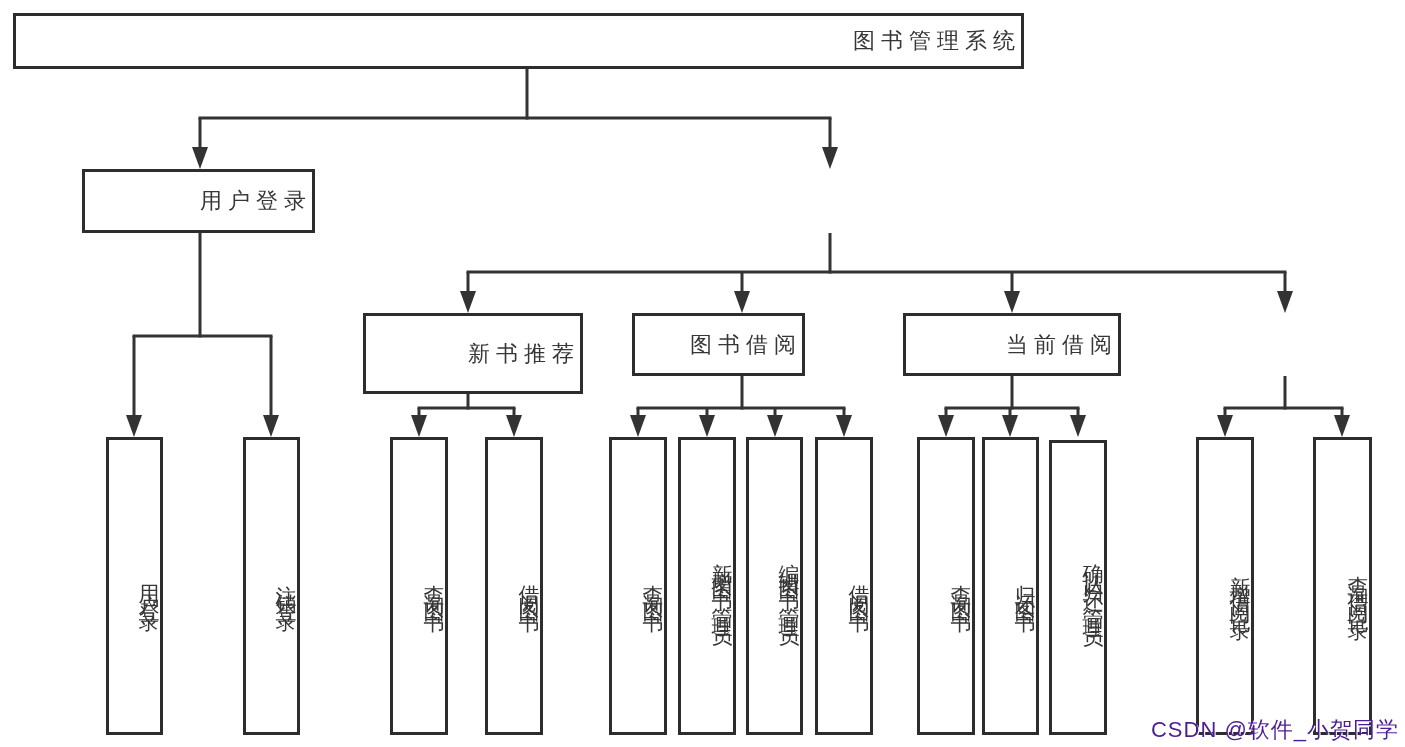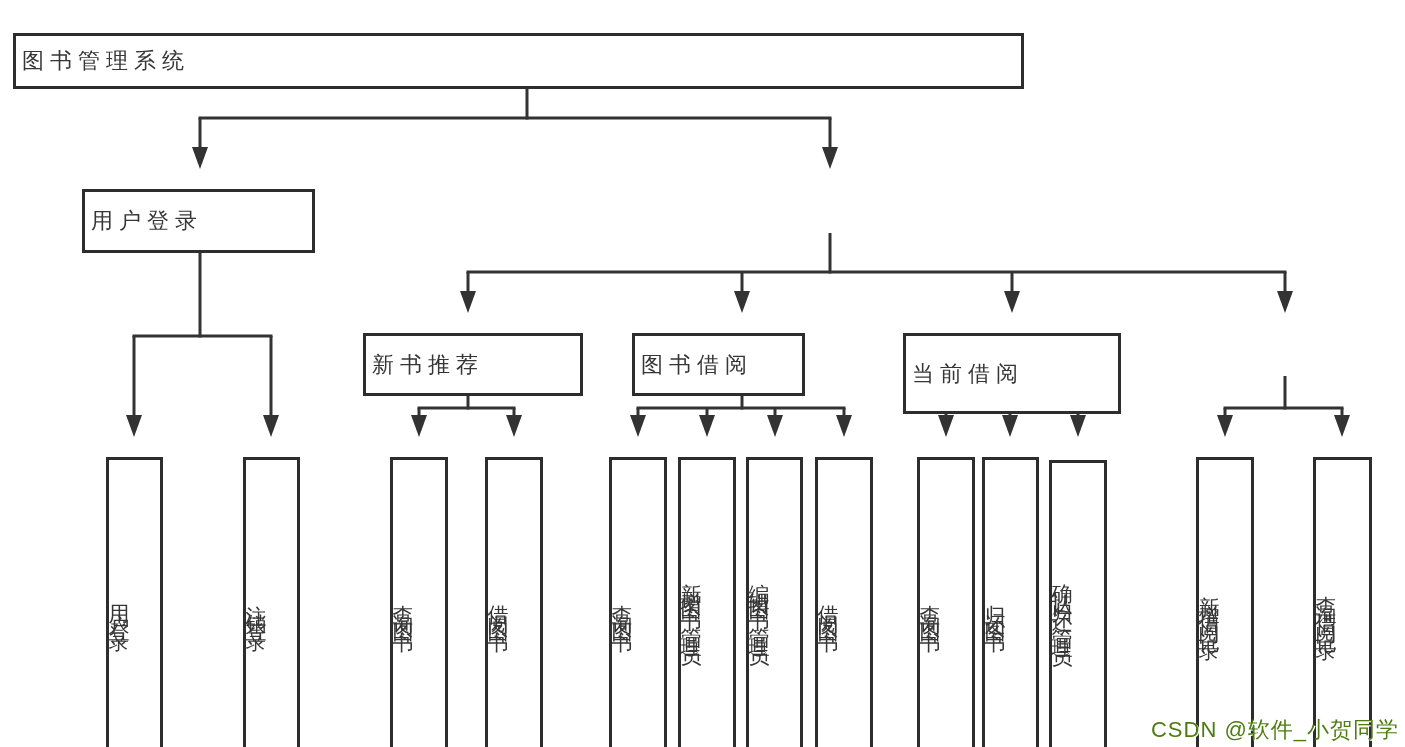--- a/index.html
+++ b/index.html
@@ -21,43 +21,42 @@
     top: 0;
     pointer-events: none;
   }
   .node {
     position: absolute;
     box-sizing: border-box;
     background: #ffffff;
     border: 3px solid #2d2d2d;
     display: flex;
     align-items: center;
-    justify-content: flex-start;
+    justify-content: flex-end;
     color: #363636;
-    margin-top: 20px;
   }
   .node.h .lbl {
     font-size: 22px;
     letter-spacing: 6px;
     text-indent: 6px;
     white-space: nowrap;
   }
   .node.v .lbl {
     writing-mode: vertical-rl;
     font-size: 21px;
     line-height: 1;
     letter-spacing: 9px;
     white-space: nowrap;
   }
   .watermark {
     position: absolute;
     right: 6px;
     bottom: 2px;
     font-size: 22px;
-    color: #4d7c0f;
+    color: #4c1d95;
     letter-spacing: 1px;
     text-shadow: 1px 1px 0 #ffffff;
     white-space: nowrap;
   }
 </style>
 </head>
 <body>
 
 <div id="stage">
 
@@ -131,27 +130,27 @@
   </svg>
 
   <div class="node h" style="left:13px;top:13px;width:1011px;height:56px">
     <span class="lbl">图书管理系统</span>
   </div>
 
   <div class="node h" style="left:82px;top:169px;width:233px;height:64px">
     <span class="lbl">用户登录</span>
   </div>
 
-  <div class="node h" style="left:363px;top:313px;width:220px;height:63px">
+  <div class="node h" style="left:363px;top:313px;width:220px;height:81px">
     <span class="lbl">新书推荐</span>
   </div>
   <div class="node h" style="left:632px;top:313px;width:173px;height:63px">
     <span class="lbl">图书借阅</span>
   </div>
-  <div class="node h" style="left:903px;top:313px;width:218px;height:81px">
+  <div class="node h" style="left:903px;top:313px;width:218px;height:63px">
     <span class="lbl">当前借阅</span>
   </div>
 
   <div class="node v" style="left:106px;top:437px;width:57px;height:298px">
     <span class="lbl">用户登录</span>
   </div>
   <div class="node v" style="left:243px;top:437px;width:57px;height:298px">
     <span class="lbl">注销登录</span>
   </div>
 

